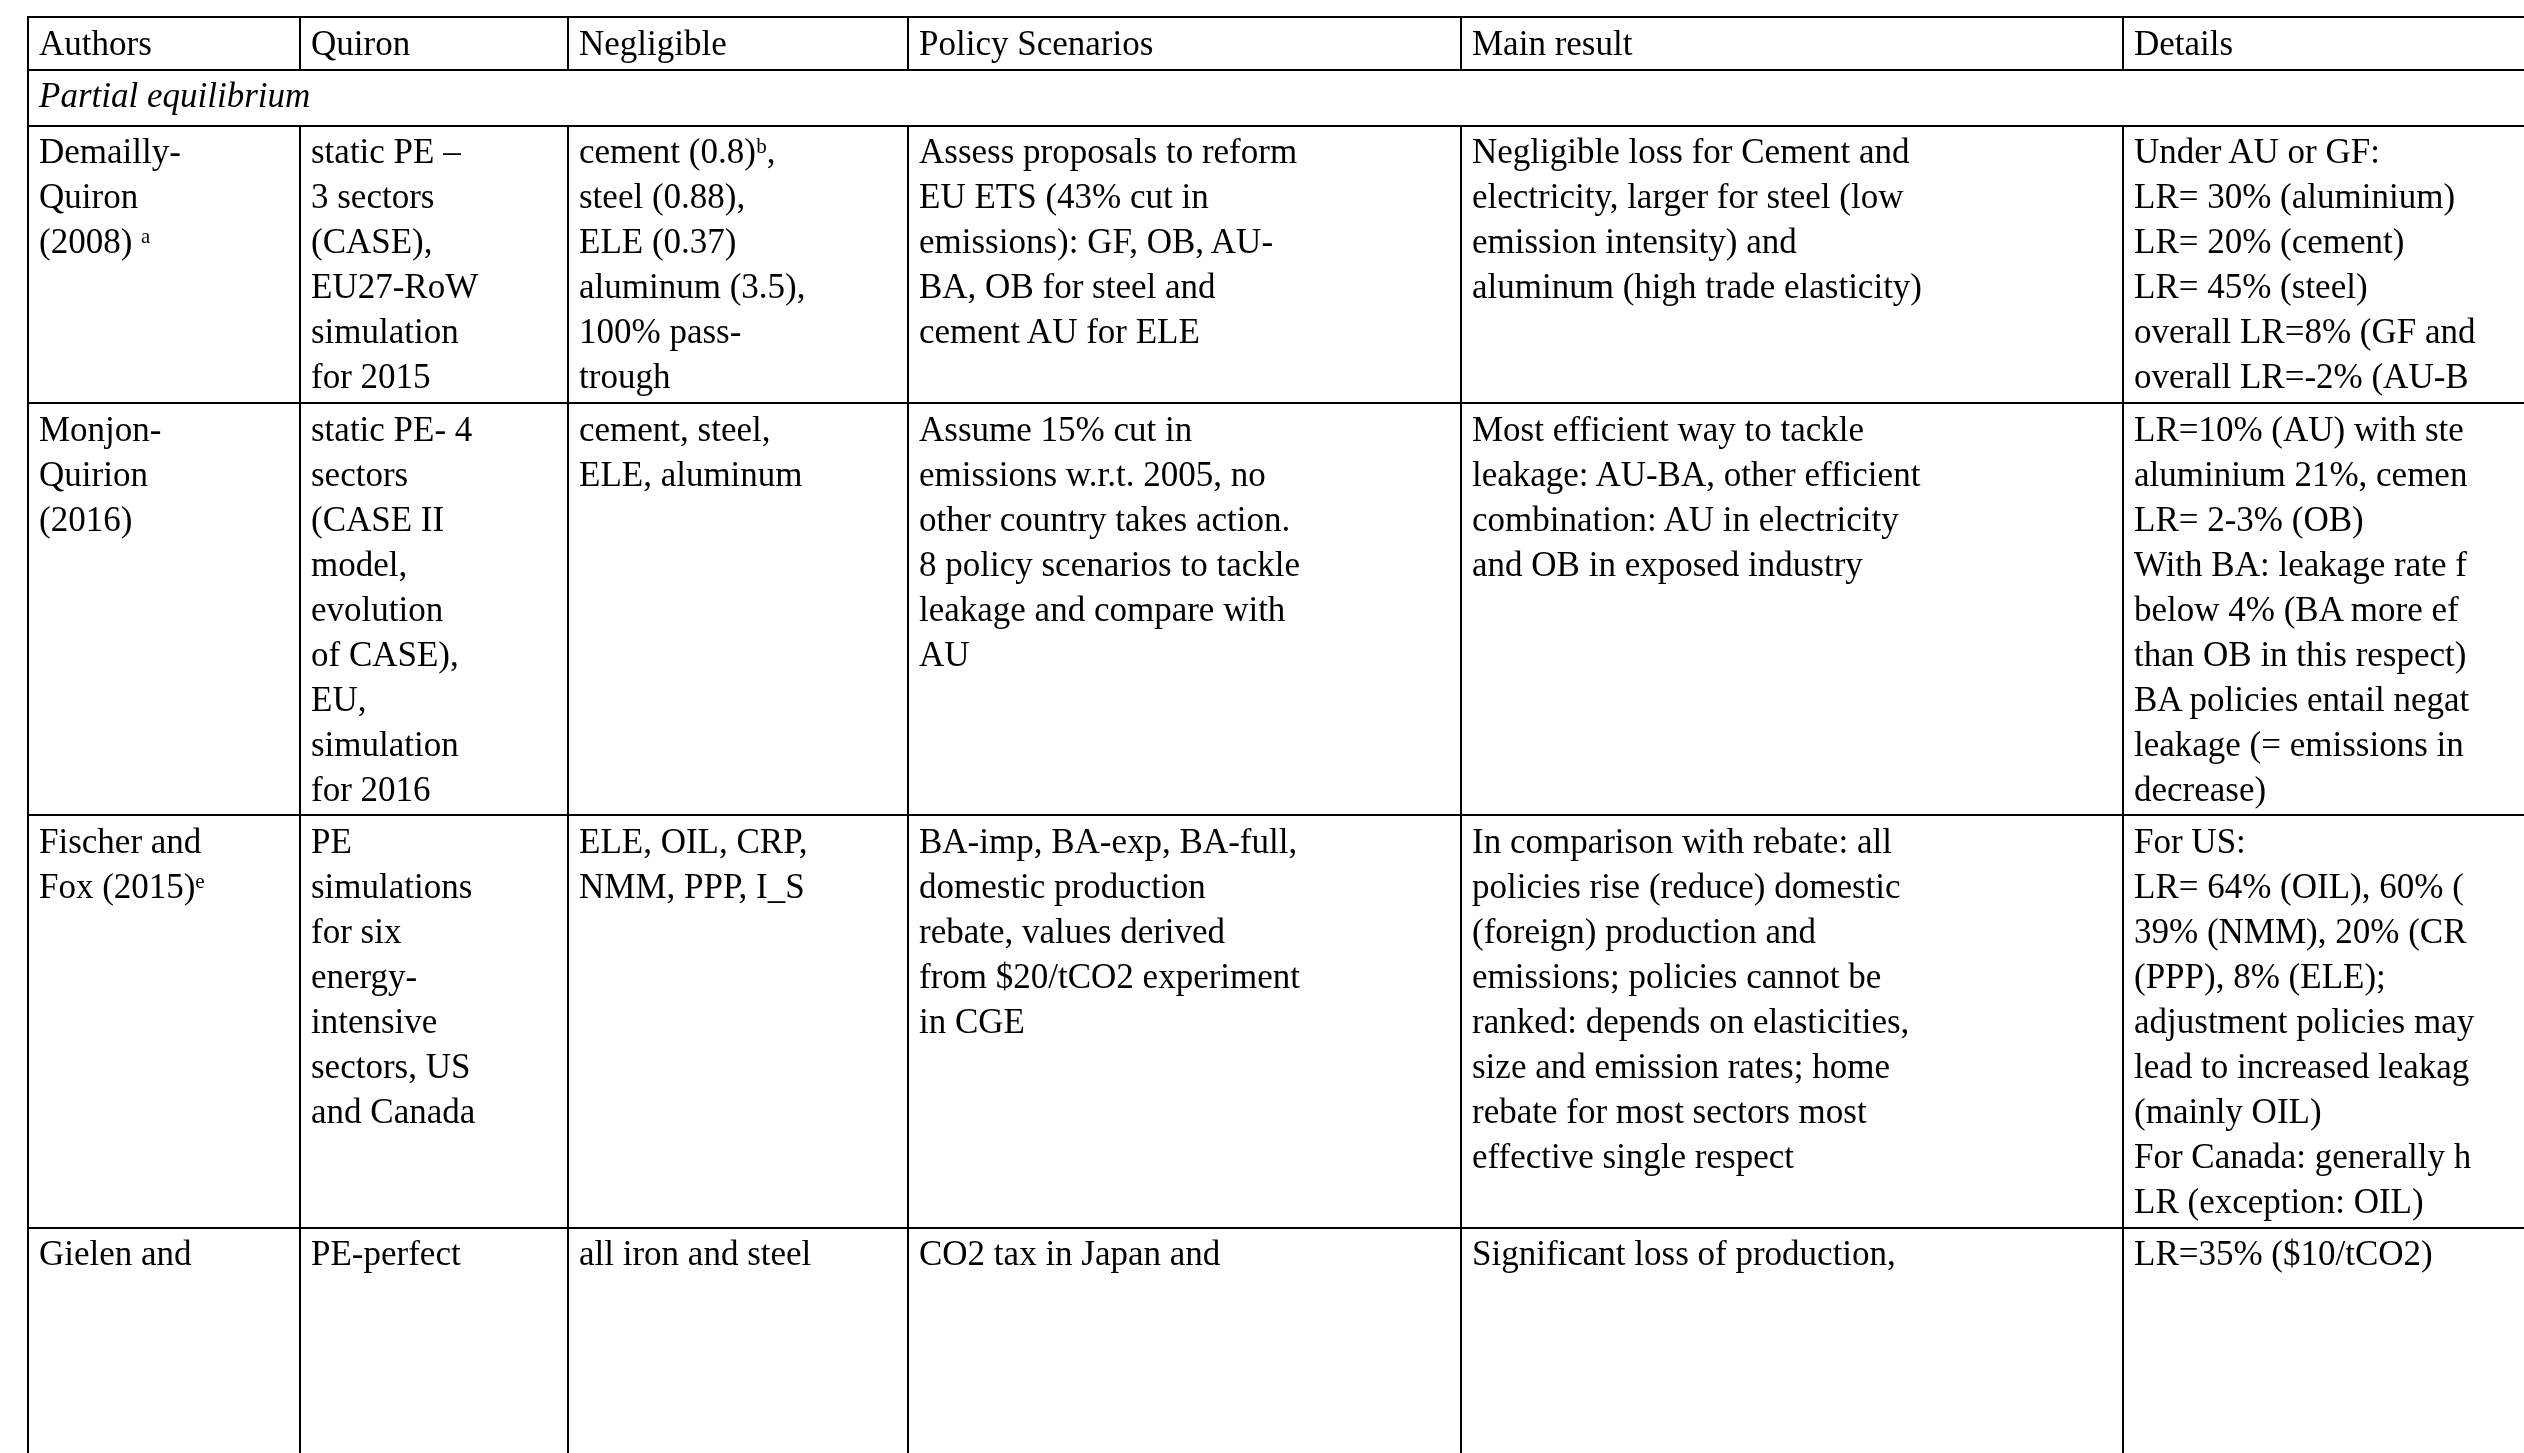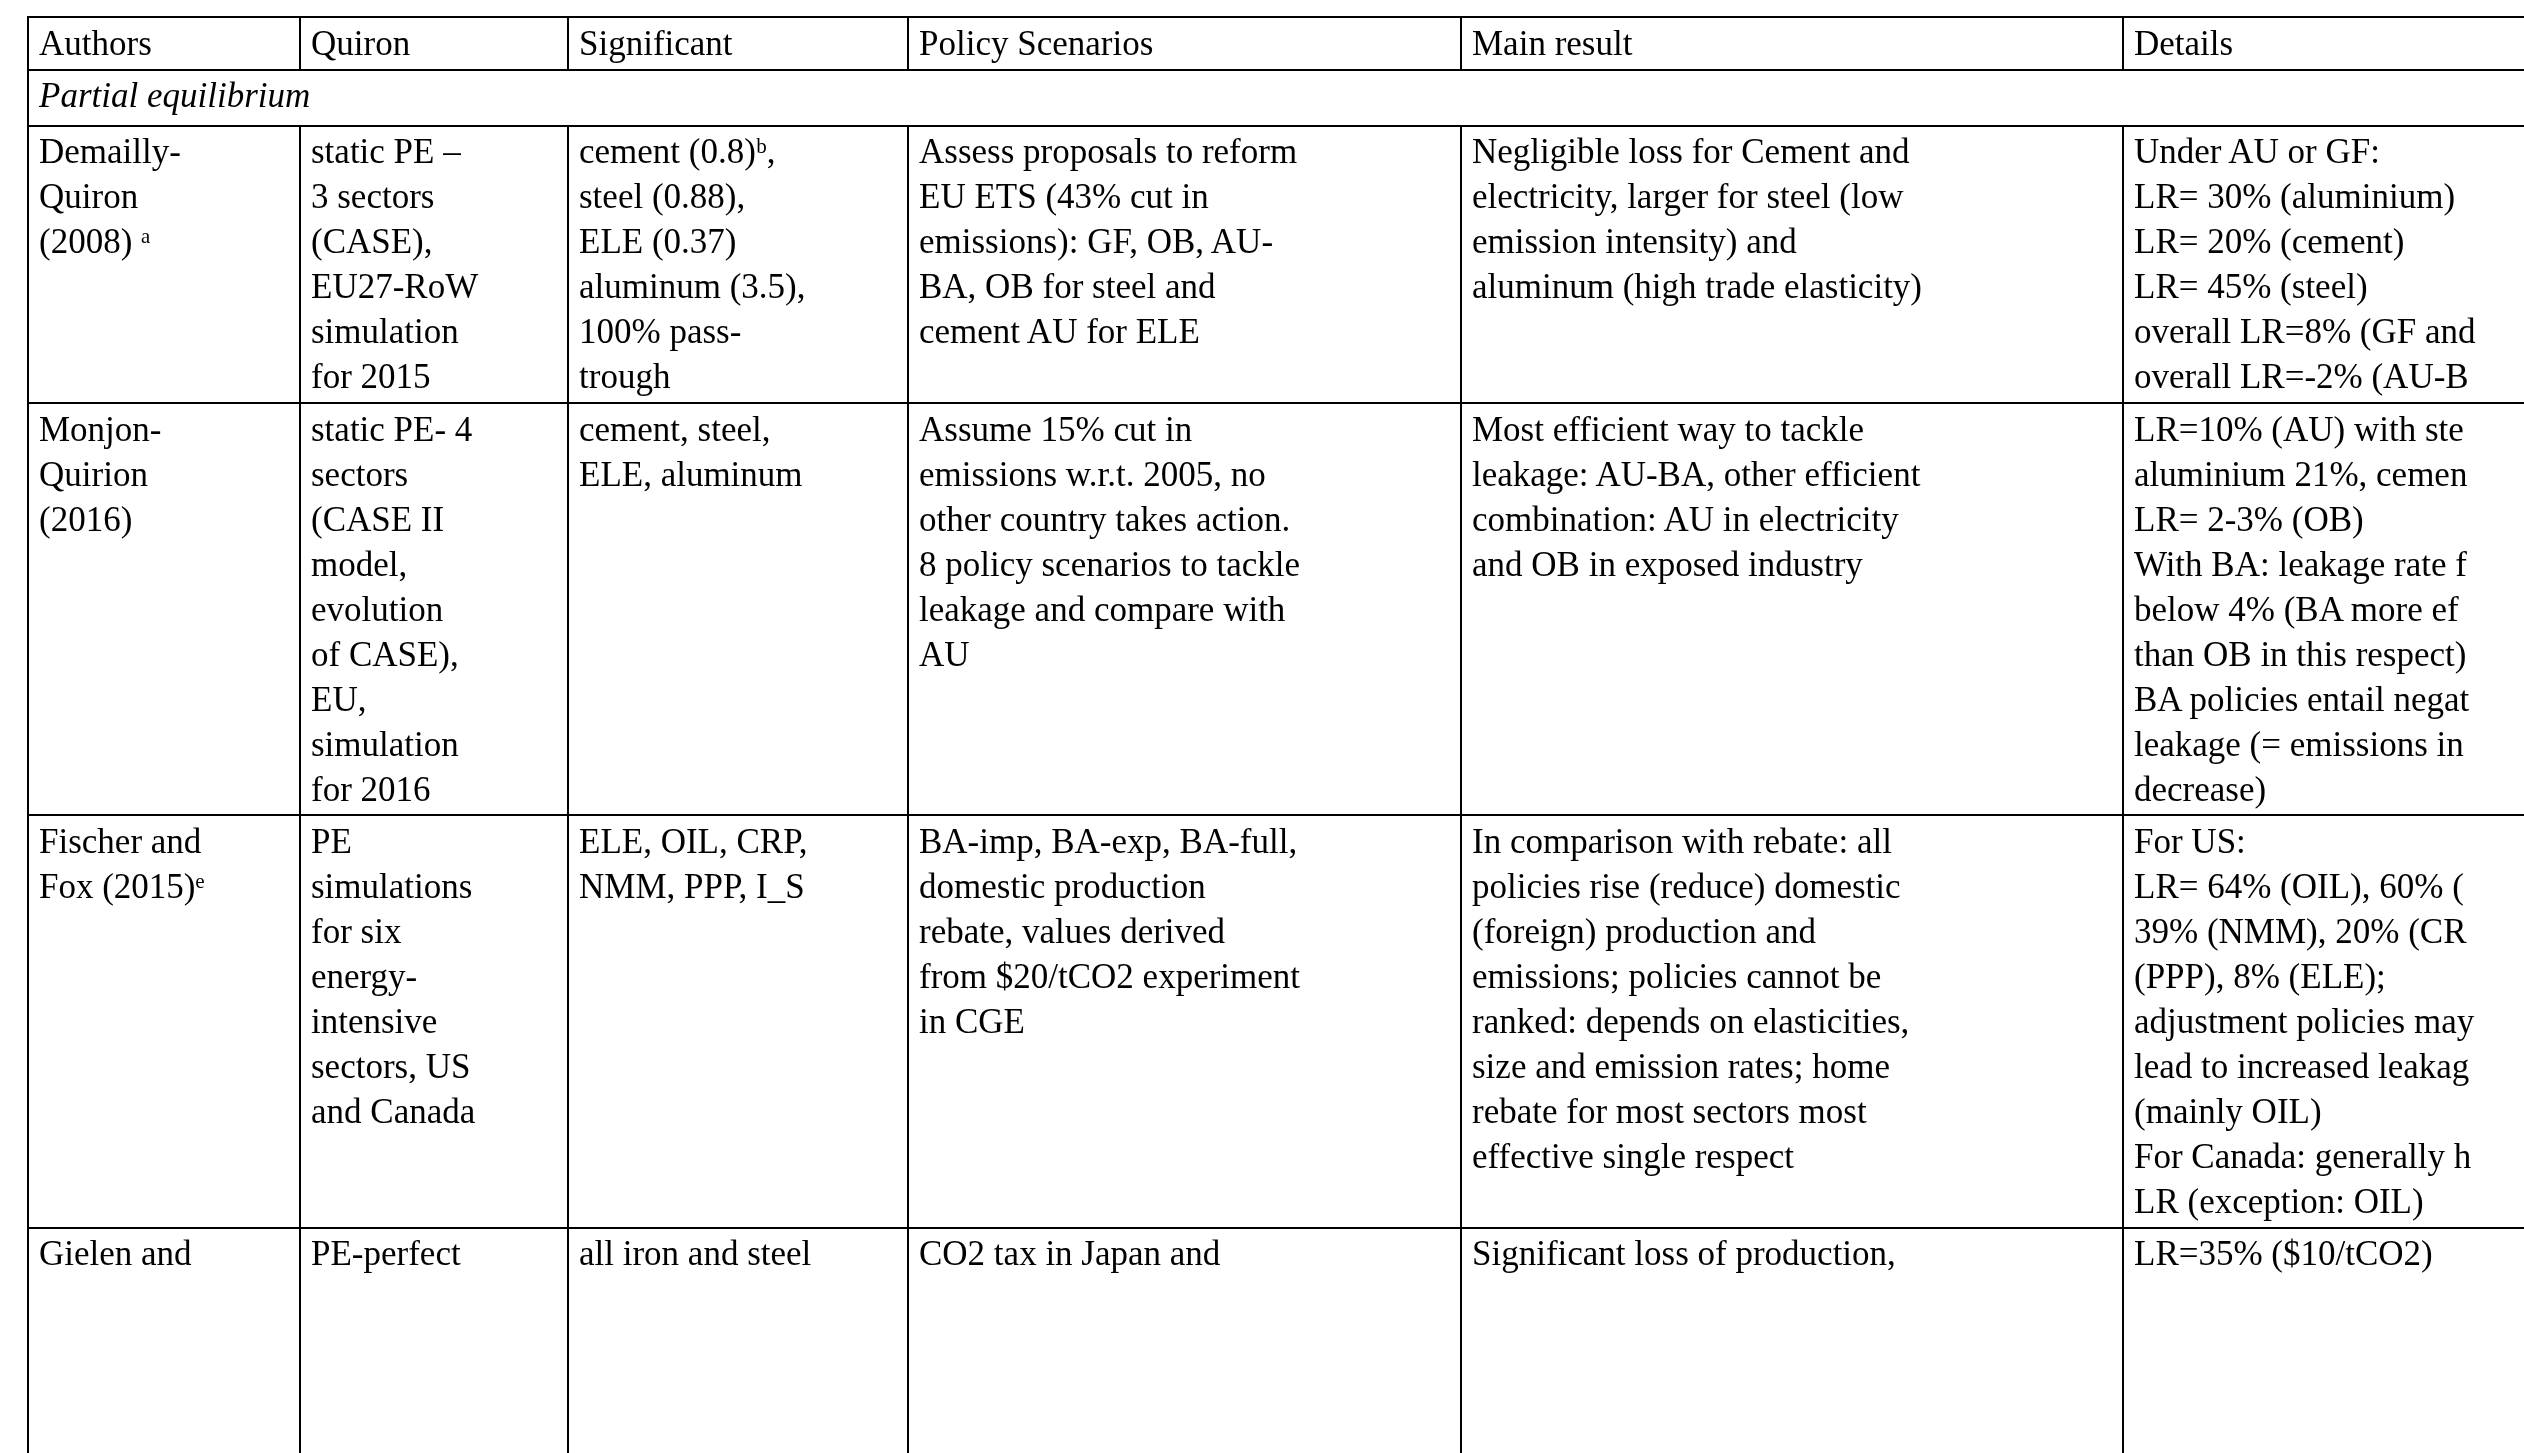--- a/index.html
+++ b/index.html
@@ -61,21 +61,21 @@
     <col style="width:268px">
     <col style="width:340px">
     <col style="width:553px">
     <col style="width:662px">
     <col style="width:635px">
   </colgroup>
   <thead>
     <tr>
       <th>Authors</th>
       <th>Quiron</th>
-      <th>Significant</th>
+      <th>Negligible</th>
       <th>Policy Scenarios</th>
       <th>Main result</th>
       <th>Details</th>
     </tr>
   </thead>
   <tbody>
     <tr>
       <td class="section-cell" colspan="6">Partial equilibrium</td>
     </tr>
 

